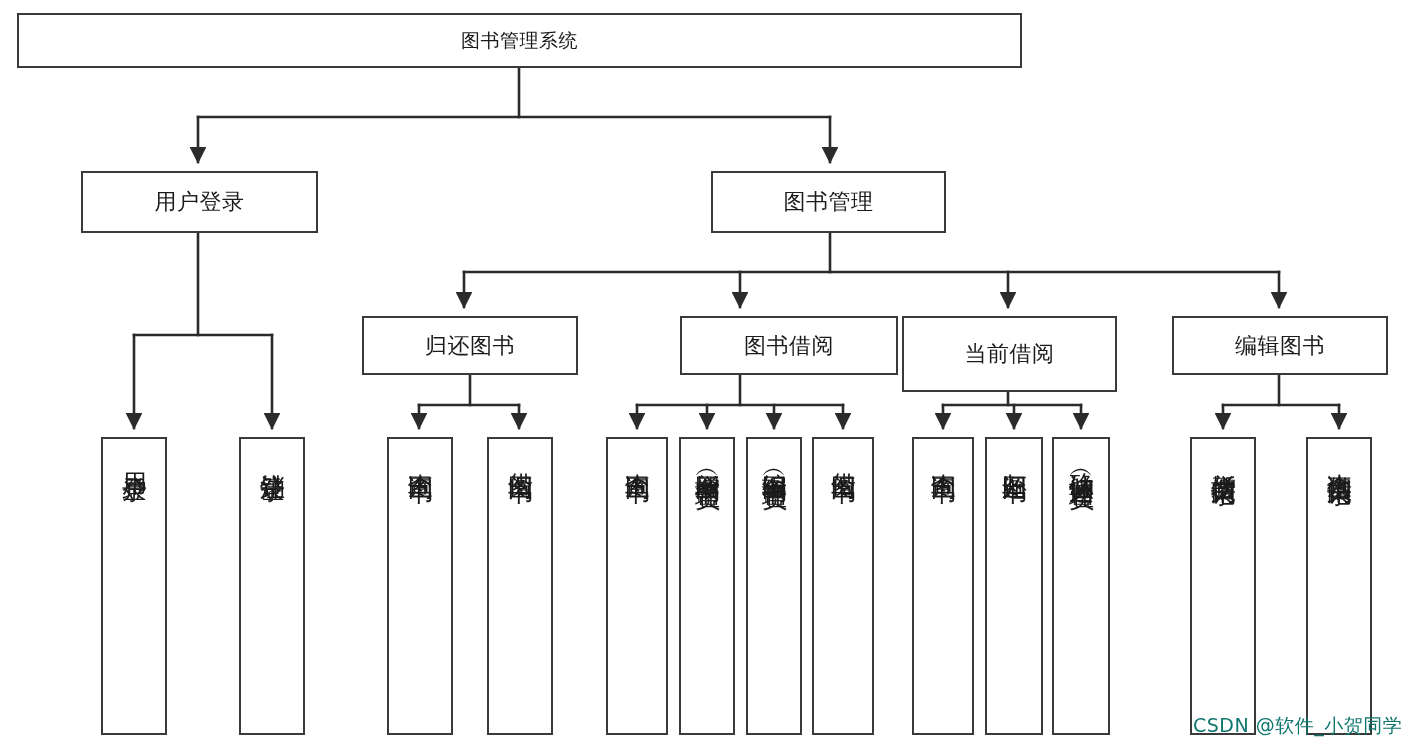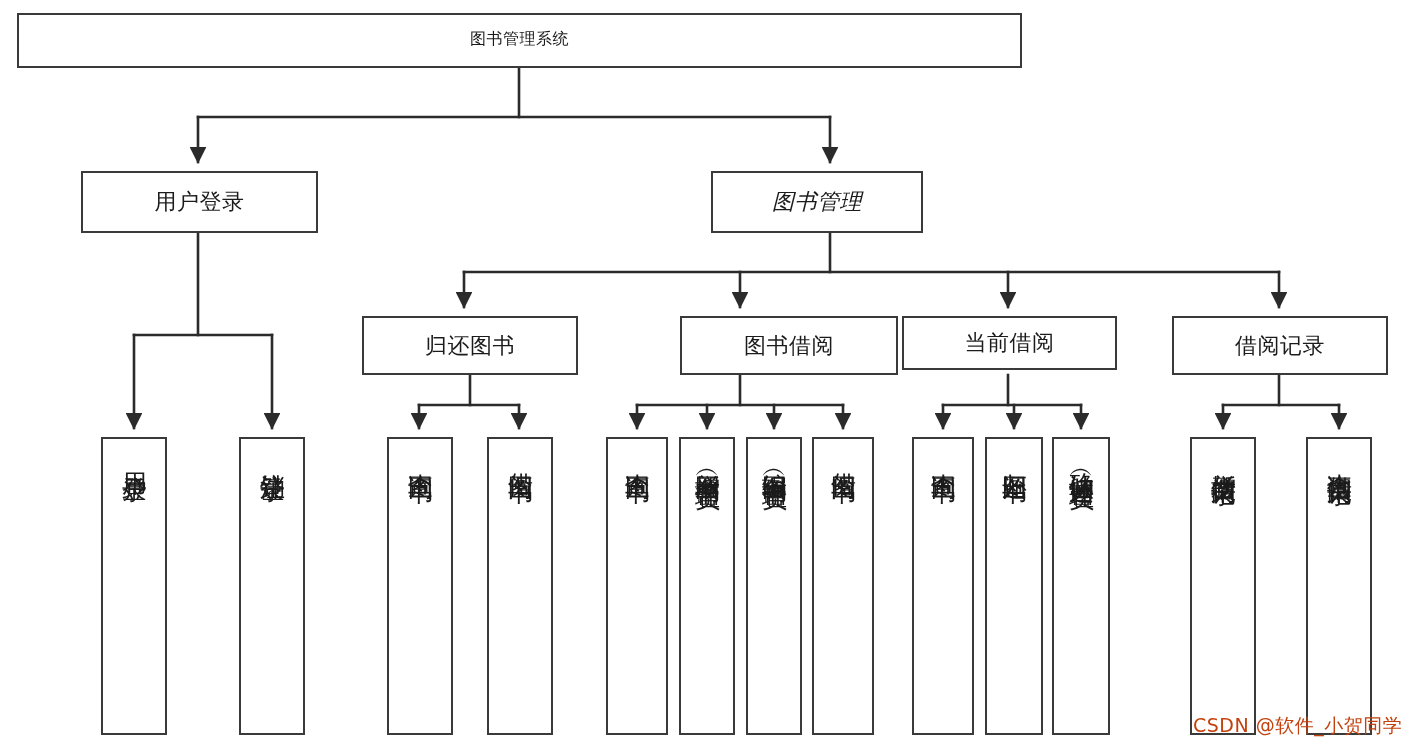--- a/index.html
+++ b/index.html
@@ -42,41 +42,40 @@
     text-align: center;
     line-height: 1.18;
     letter-spacing: 0.5px;
   }
   
   .node.horiz .label {
     font-size: 22px;
     white-space: nowrap;
   }
   .node.root .label {
-    font-size: 16px;
-    font-family: Liberation Mono, monospace;
+    font-size: 19px;
   }
   
   .node.vert {
     align-items: flex-start;
     justify-content: center;
     padding-top: 14px;
   }
   .node.vert .label {
     writing-mode: vertical-rl;
     text-orientation: upright;
     font-size: 25px;
     line-height: 1.04;
     letter-spacing: 2px;
     white-space: nowrap;
   }
   .watermark {
     position: absolute;
     font-size: 19px;
-    color: #c2410c;
+    color: #0f766e;
     white-space: nowrap;
     z-index: 5;
     letter-spacing: 0.5px;
   }
 </style>
 </head>
 <body>
 
 <div id="canvas">
 
@@ -133,35 +132,35 @@
     </g>
   </svg>
 
   <div class="node horiz root" style="left:17px; top:13px; width:1005px; height:55px;">
     <span class="label">图书管理系统</span>
   </div>
 
   <div class="node horiz" style="left:81px; top:171px; width:237px; height:62px;">
     <span class="label">用户登录</span>
   </div>
-  <div class="node horiz" style="left:711px; top:171px; width:212px; height:62px;font-style:italic;">
+  <div class="node horiz" style="left:711px; top:171px; width:235px; height:62px;">
     <span class="label">图书管理</span>
   </div>
 
   <div class="node horiz" style="left:362px; top:316px; width:216px; height:59px;">
     <span class="label">归还图书</span>
   </div>
   <div class="node horiz" style="left:632px; top:316px; width:218px; height:59px;margin-left:48px;">
     <span class="label">图书借阅</span>
   </div>
-  <div class="node horiz" style="left:902px; top:316px; width:215px; height:54px;">
+  <div class="node horiz" style="left:902px; top:316px; width:215px; height:76px;">
     <span class="label">当前借阅</span>
   </div>
   <div class="node horiz" style="left:1172px; top:316px; width:216px; height:59px;">
-    <span class="label">借阅记录</span>
+    <span class="label">编辑图书</span>
   </div>
 
   <div class="node vert" style="left:101px; top:437px; width:66px; height:298px;">
     <span class="label">用户登录</span>
   </div>
   <div class="node vert" style="left:239px; top:437px; width:66px; height:298px;">
     <span class="label">注销登录</span>
   </div>
 
   <div class="node vert" style="left:387px; top:437px; width:66px; height:298px;">

